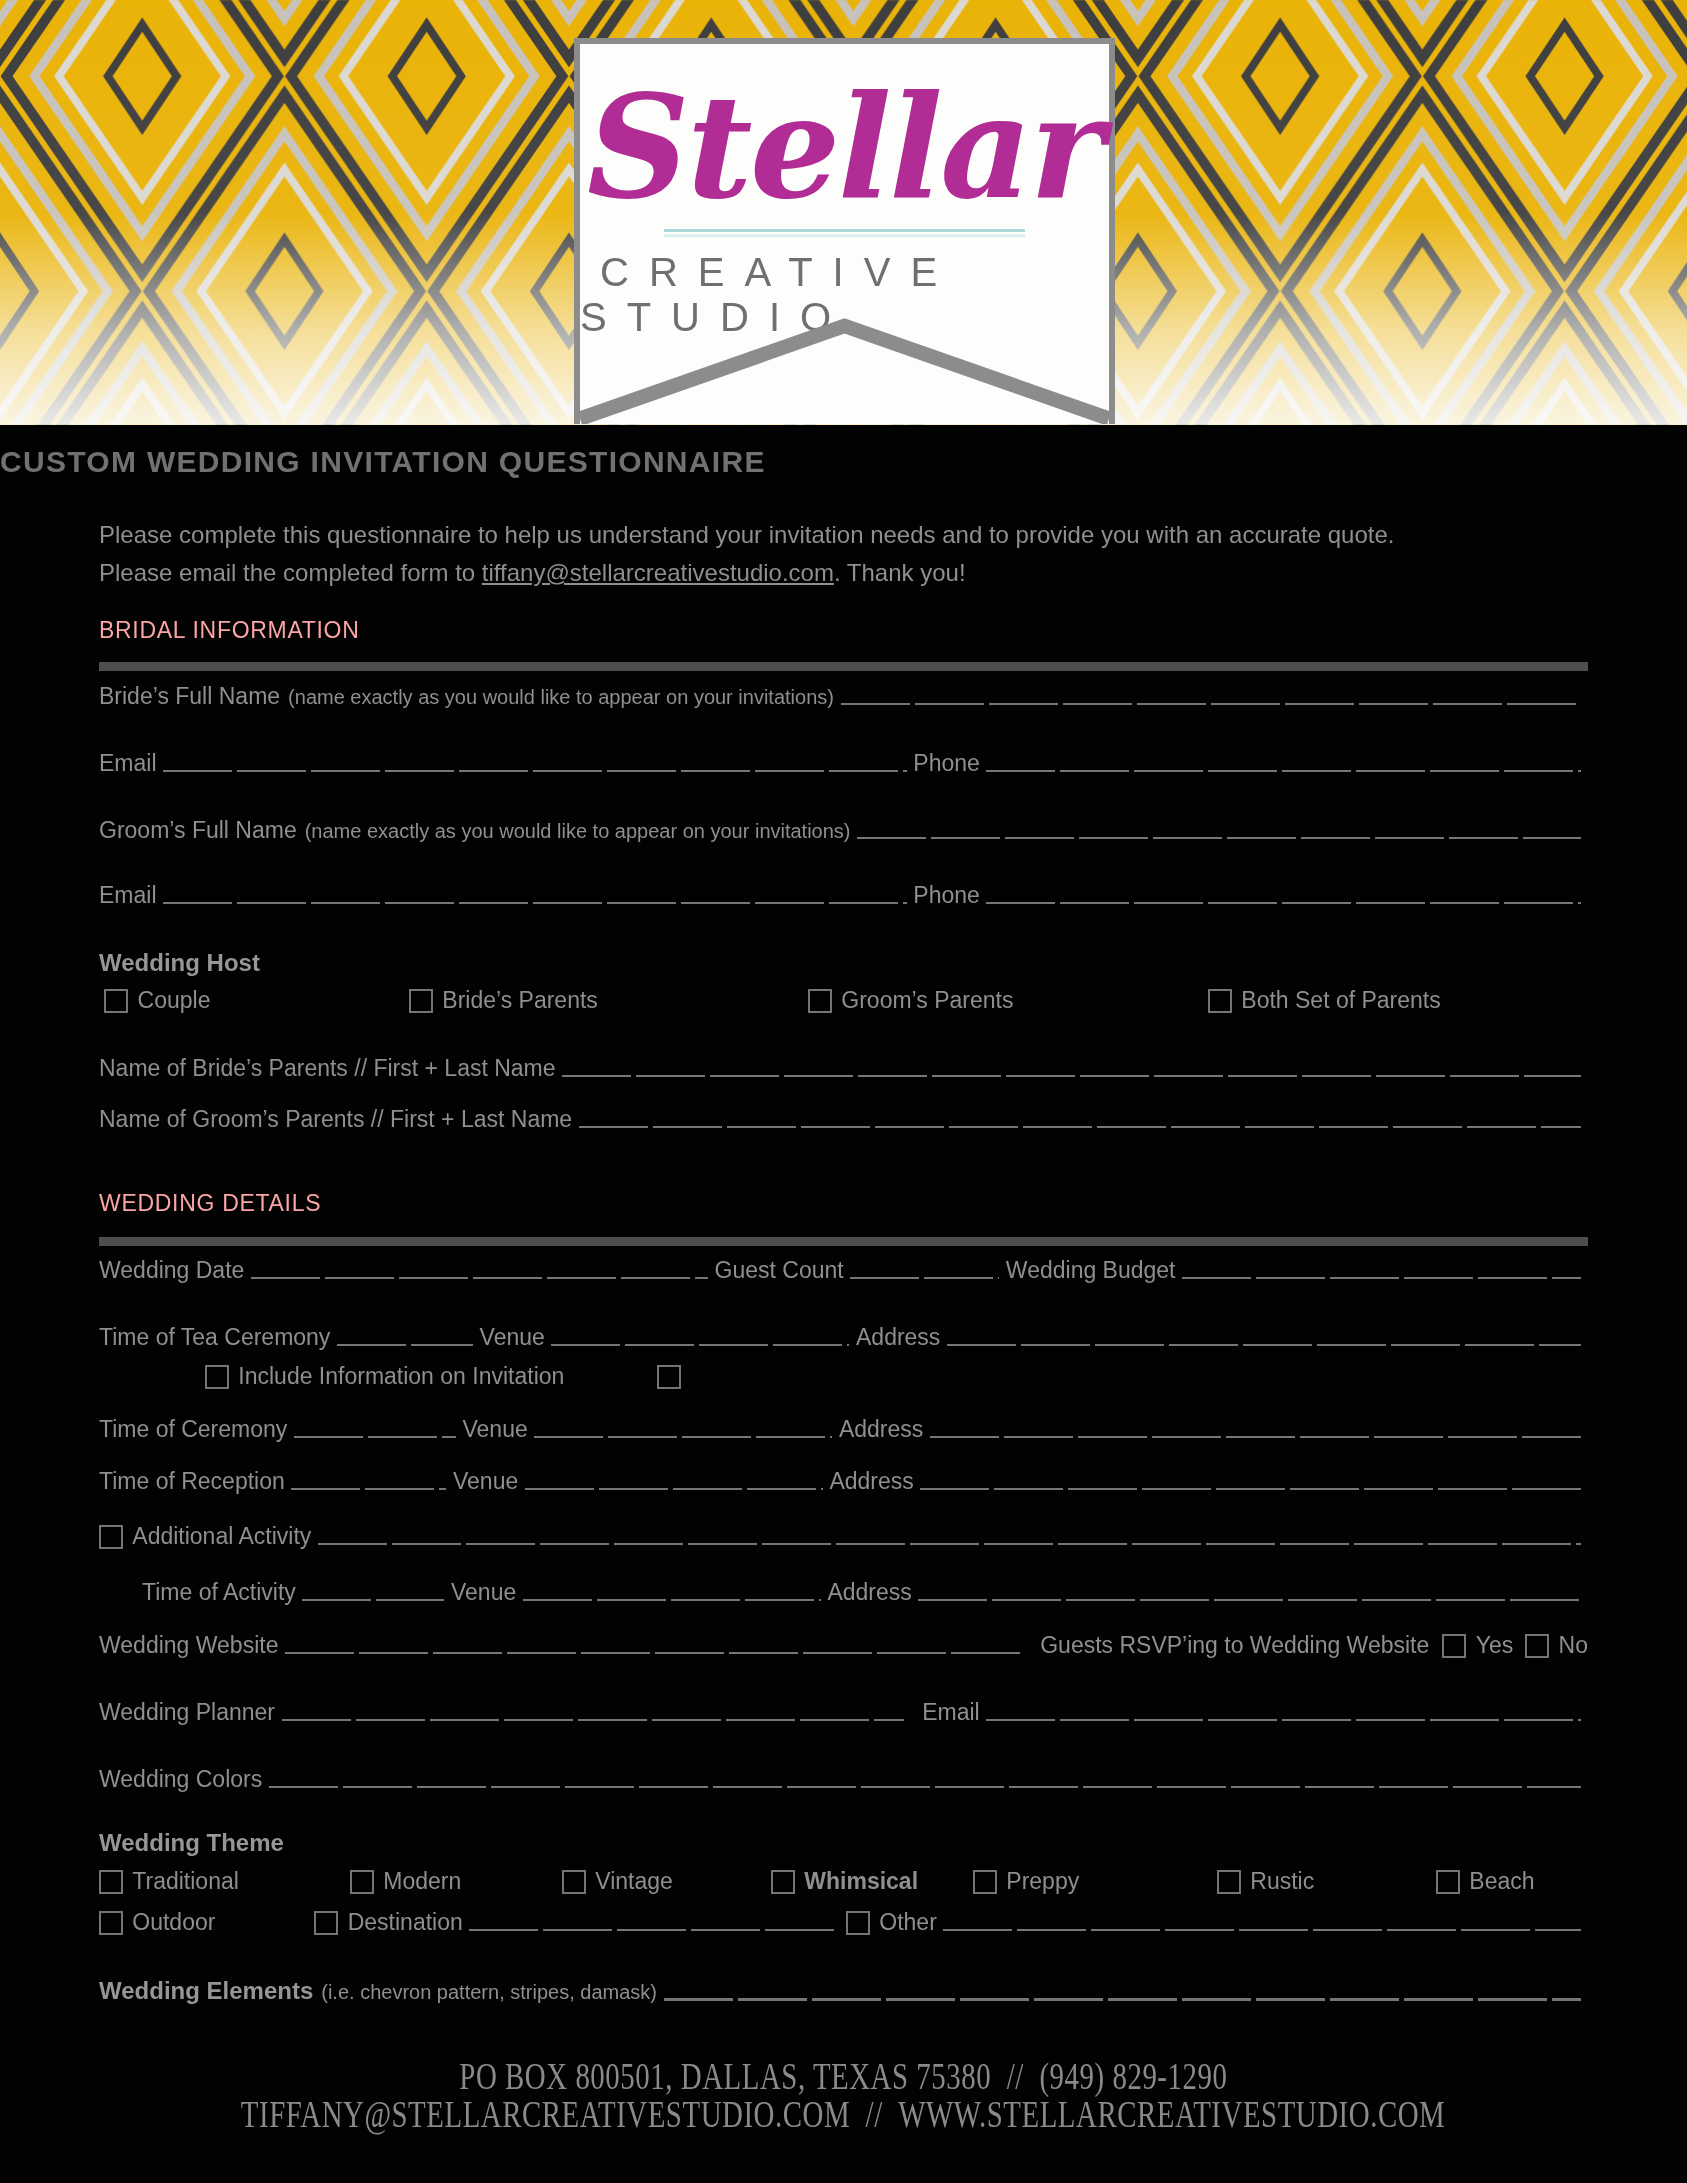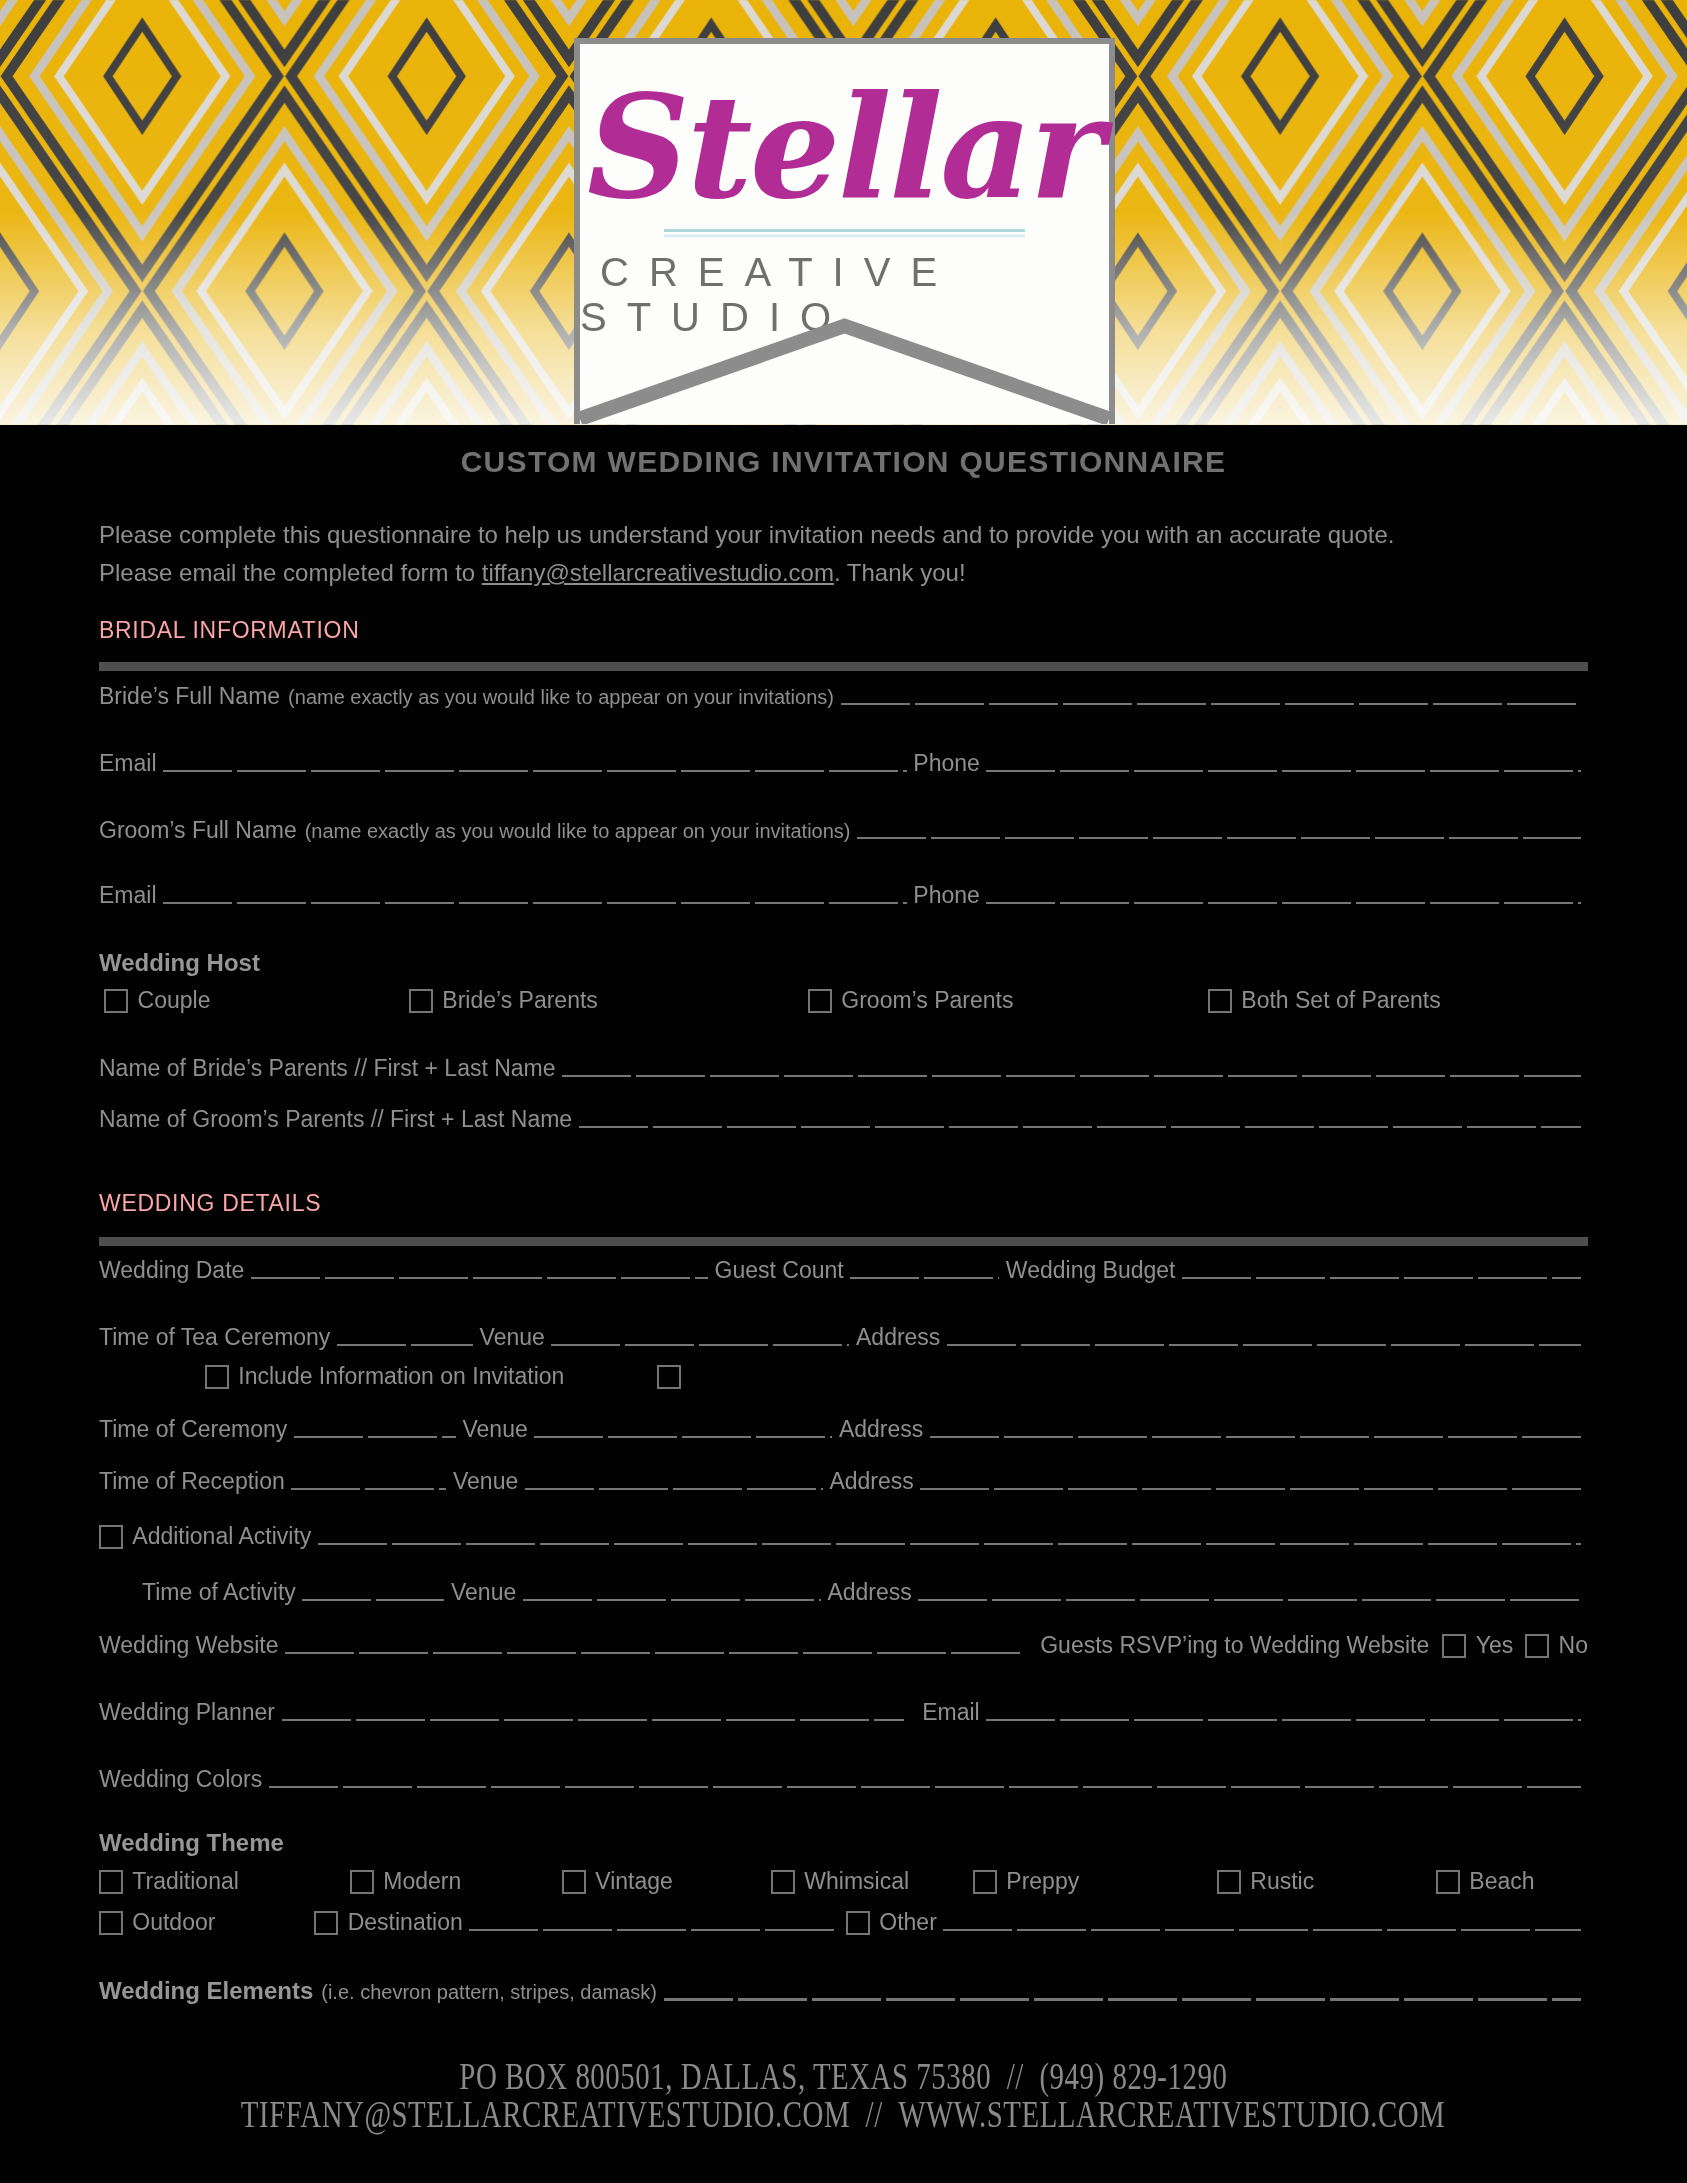--- a/index.html
+++ b/index.html
@@ -43,21 +43,21 @@
   .fill { flex:1 1 auto; }
   .cb {
     width:20px; height:20px; border:2.6px solid #757575; display:inline-block;
     align-self:flex-end; margin:0 9.3px 2px 0; flex:0 0 auto;
   }
   .opt { position:absolute; top:0; display:flex; align-items:baseline; }
   .optrow { height:34px; }
   .heading { font-weight:normal; font-size:23px; color:#fca5a5; letter-spacing:0.7px; position:absolute; left:99px; }
   .bar { position:absolute; left:99px; width:1489px; height:8.6px; background:#4e4e4e; }
   #title {
-    position:absolute; left:0; top:445px; width:1687px; text-align:center;
+    position:absolute; left:0; top:445px; width:1687px; 
     font-weight:bold; font-size:30px; color:#717171; letter-spacing:1.3px;
   }
   #intro {
     position:absolute; left:99px; top:516px; width:1495px;
     color:#8f8f8f; font-size:24px; line-height:38px;
   }
   .email-link { text-decoration:underline; }
   .footer {
     position:absolute; left:0; width:1687px; text-align:center; color:#8a8a8a;
     font-family:"Liberation Serif", serif; font-size:37px; line-height:1;
@@ -270,21 +270,21 @@
       <span>Traditional</span>
     </span>
     <span class="opt" style="left:251px;">
       <span class="cb"></span>
       <span>Modern</span>
     </span>
     <span class="opt" style="left:463px;">
       <span class="cb"></span>
       <span>Vintage</span>
     </span>
-    <span class="opt" style="left:672px;">
+    <span class="opt" style="left:672px;font-weight:bold;">
       <span class="cb"></span>
       <span>Whimsical</span>
     </span>
     <span class="opt" style="left:874px;">
       <span class="cb"></span>
       <span>Preppy</span>
     </span>
     <span class="opt" style="left:1118px;">
       <span class="cb"></span>
       <span>Rustic</span>

